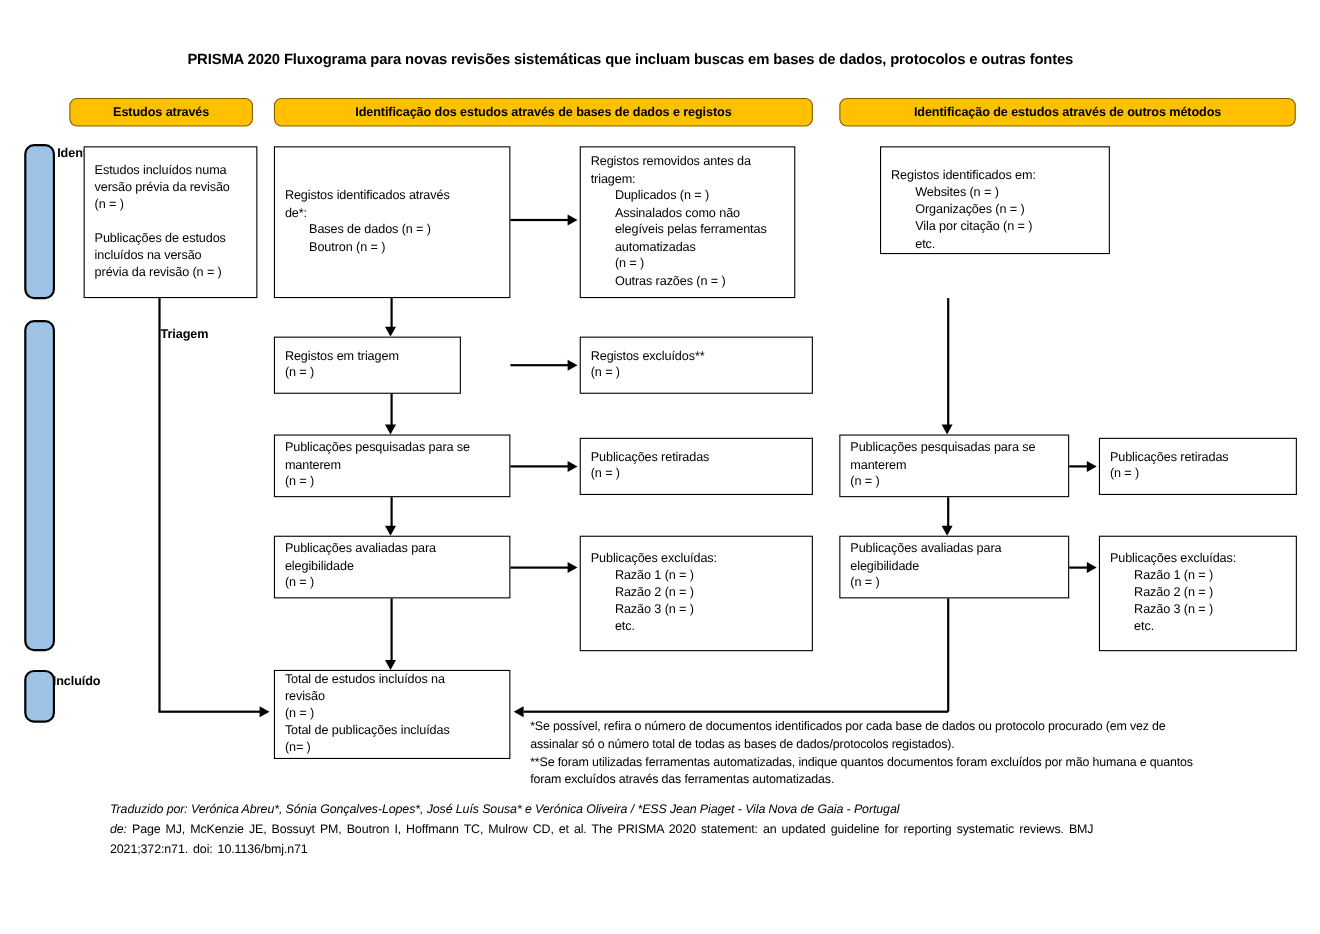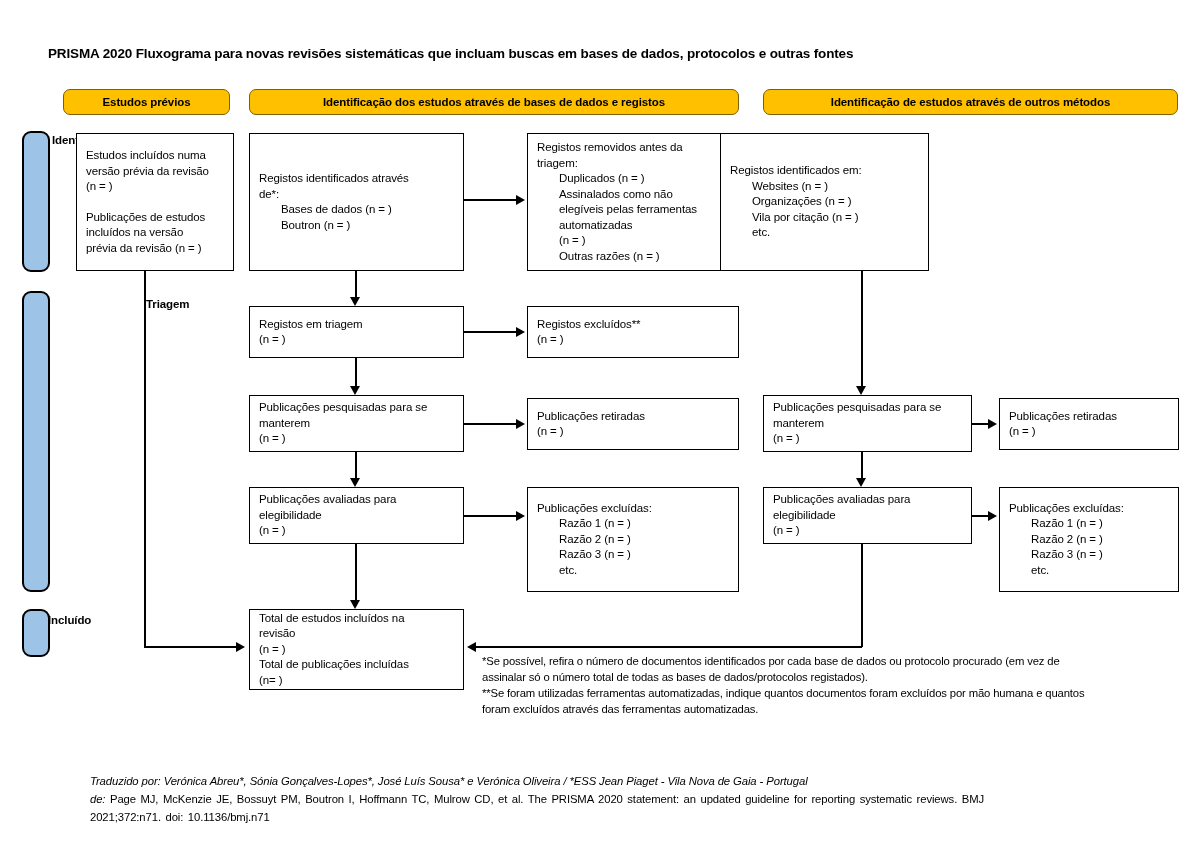--- a/index.html
+++ b/index.html
@@ -8,20 +8,21 @@
     font-family:"Liberation Sans","DejaVu Sans",sans-serif;
     color:#000000;
   }
   .abs{position:absolute;}
 
   
   #page-title{
     left:48px;top:46px;width:1050px;
     font-size:13.5px;font-weight:bold;letter-spacing:-0.15px;
     white-space:nowrap;
+    text-align:center;
   }
 
   
   .hdr{
     background:#ffc000;
     border:1.5px solid #7f6000;
     border-radius:7px;
     display:flex;align-items:center;justify-content:center;
     font-size:11.5px;font-weight:bold;letter-spacing:-0.1px;
     text-align:center;
@@ -89,21 +90,21 @@
     font-size:11.3px;line-height:18px;letter-spacing:-0.1px;
   }
   .credit .it{font-style:italic;}
   .credit .sp{word-spacing:1.5px;}
 </style>
 </head>
 <body>
 
 <div class="abs" id="page-title">PRISMA 2020 Fluxograma para novas revisões sistemáticas que incluam buscas em bases de dados, protocolos e outras fontes</div>
 
-<div class="abs hdr" style="left:63px;top:89px;width:167px;height:26px;">Estudos prévios</div>
+<div class="abs hdr" style="left:63px;top:89px;width:167px;height:26px;">Estudos através</div>
 
 <div class="abs hdr" style="left:249px;top:89px;width:490px;height:26px;">Identificação dos estudos através de bases de dados e registos</div>
 
 <div class="abs hdr" style="left:763px;top:89px;width:415px;height:26px;">Identificação de estudos através de outros métodos</div>
 
 <div class="abs stage-tab" style="left:22px;top:131px;width:28px;height:141px;"></div>
 <div class="abs stage-label" style="left:52px;top:134px;">Identificação</div>
 
 <div class="abs stage-tab" style="left:22px;top:291px;width:28px;height:301px;"></div>
 <div class="abs stage-label" style="left:146px;top:298px;">Triagem</div>
@@ -148,21 +149,21 @@
     <div class="ln ind">Outras razões (n = )</div>
   </div>
 </div>
 
 <div class="abs hline" style="left:464px;top:199px;width:54px;"></div>
 <div class="abs arrow-r" style="left:516px;top:194.5px;"></div>
 
 <div class="abs vline" style="left:355px;top:271px;height:28px;"></div>
 <div class="abs arrow-d" style="left:350px;top:297px;"></div>
 
-<div class="abs box" style="left:249px;top:306px;width:215px;height:52px;">
+<div class="abs box" style="left:249px;top:306px;width:170px;height:52px;">
   <div class="inner">
     <div class="ln">Registos em triagem</div>
     <div class="ln">(n = )</div>
   </div>
 </div>
 
 <div class="abs box" style="left:527px;top:306px;width:212px;height:52px;">
   <div class="inner">
     <div class="ln">Registos excluídos**</div>
     <div class="ln">(n = )</div>
@@ -223,21 +224,21 @@
 <div class="abs box" style="left:249px;top:609px;width:215px;height:81px;">
   <div class="inner">
     <div class="ln">Total de estudos incluídos na</div>
     <div class="ln">revisão</div>
     <div class="ln">(n = )</div>
     <div class="ln">Total de publicações incluídas</div>
     <div class="ln">(n= )</div>
   </div>
 </div>
 
-<div class="abs box" style="left:720px;top:133px;width:209px;height:138px;">
+<div class="abs box" style="left:800px;top:133px;width:209px;height:98px;justify-content:flex-end;">
   <div class="inner">
     <div class="ln">Registos identificados em:</div>
     <div class="ln ind">Websites (n = )</div>
     <div class="ln ind">Organizações (n = )</div>
     <div class="ln ind">Vila por citação (n = )</div>
     <div class="ln ind">etc.</div>
   </div>
 </div>
 
 <div class="abs vline" style="left:861px;top:271px;height:117px;"></div>
@@ -289,20 +290,20 @@
 <div class="abs hline" style="left:476px;top:646px;width:386px;"></div>
 <div class="abs arrow-l" style="left:467px;top:641.5px;"></div>
 
 <div class="abs footnote" style="left:482px;top:653px;width:700px;">
   <div>*Se possível, refira o número de documentos identificados por cada base de dados ou protocolo procurado (em vez de</div>
   <div>assinalar só o número total de todas as bases de dados/protocolos registados).</div>
   <div>**Se foram utilizadas ferramentas automatizadas, indique quantos documentos foram excluídos por mão humana e quantos</div>
   <div>foram excluídos através das ferramentas automatizadas.</div>
 </div>
 
-<div class="abs credit" style="left:90px;top:727px;width:1070px;margin-top:45px;">
+<div class="abs credit" style="left:100px;top:727px;width:1070px;">
   <div class="it">Traduzido por: Verónica Abreu*, Sónia Gonçalves-Lopes*, José Luís Sousa* e Verónica Oliveira /  *ESS Jean Piaget - Vila Nova de Gaia - Portugal</div>
   <div class="sp">
     <span class="it">de:</span>
     <span>Page MJ, McKenzie JE, Bossuyt PM, Boutron I, Hoffmann TC, Mulrow CD, et al. The PRISMA 2020 statement: an updated guideline for reporting systematic reviews. BMJ</span>
   </div>
   <div class="sp">2021;372:n71. doi: 10.1136/bmj.n71</div>
 </div>
 
 </body></html>

